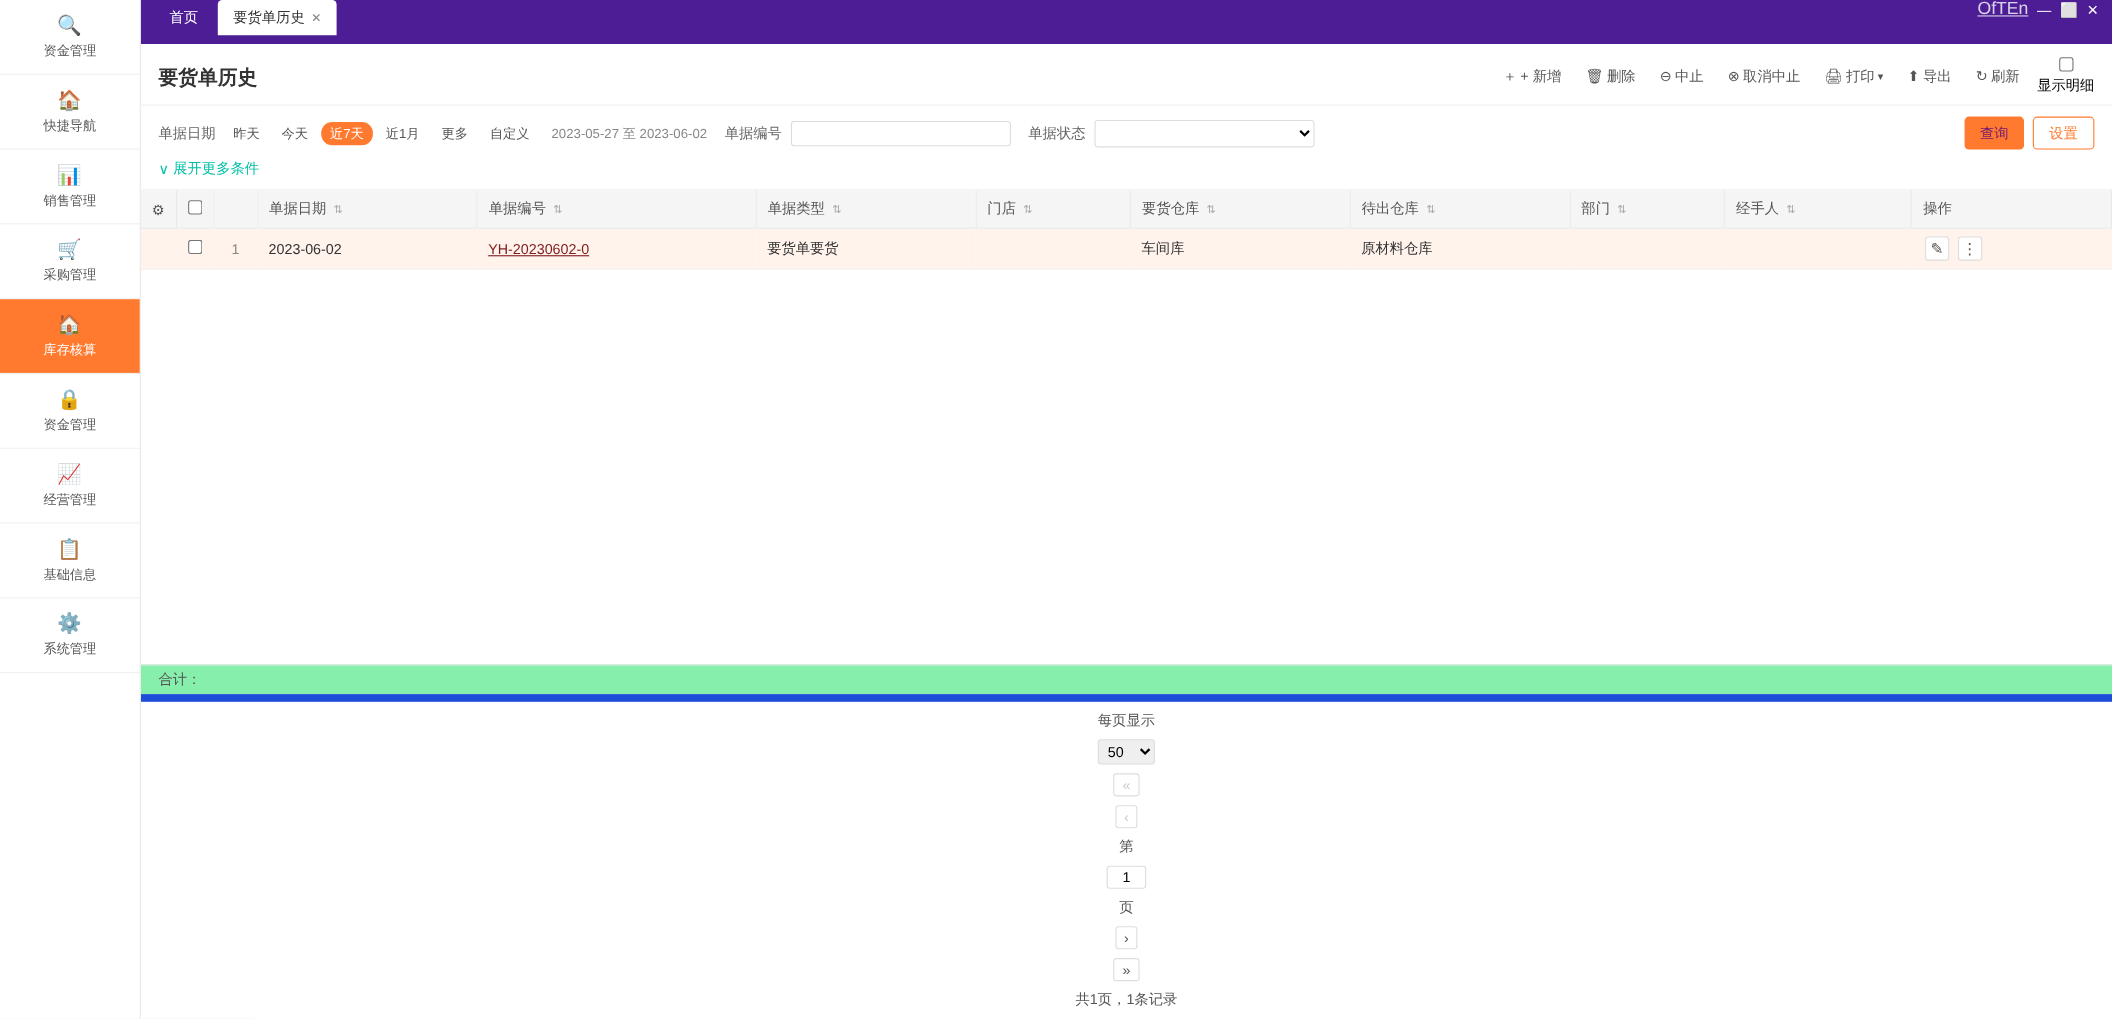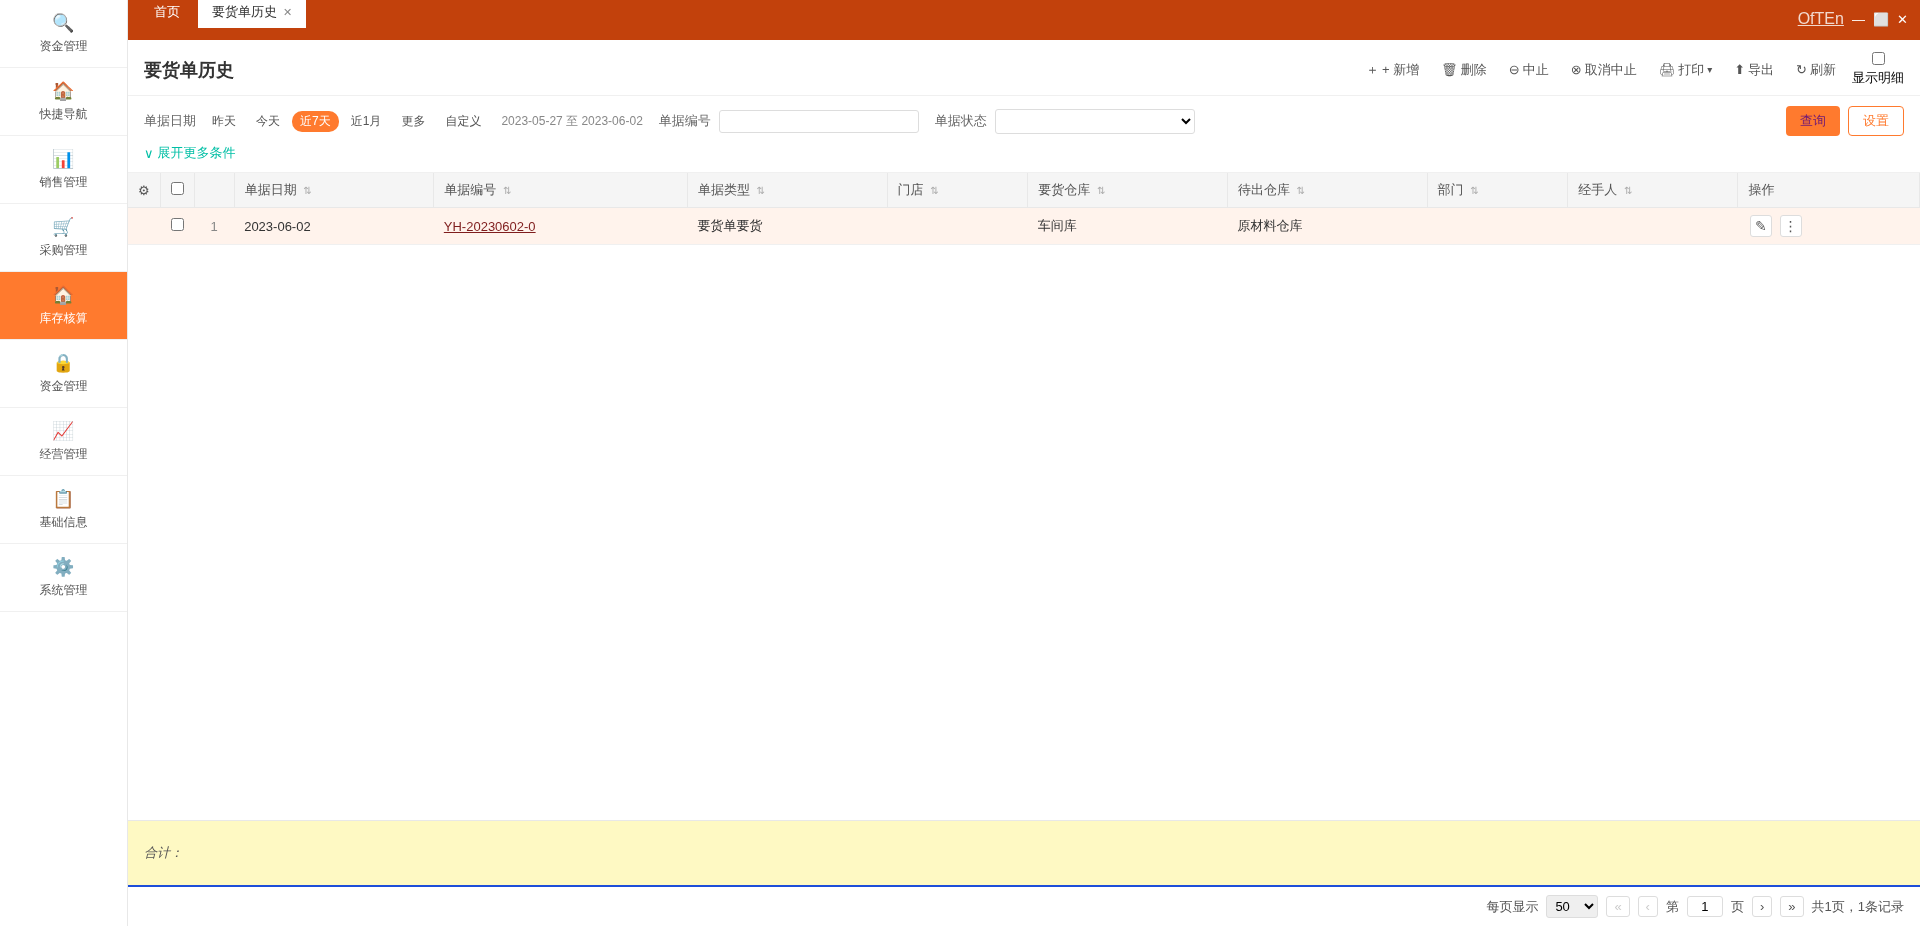--- a/index.html
+++ b/index.html
@@ -33,24 +33,24 @@
       flex: 1;
       display: flex;
       flex-direction: column;
       height: 100%;
       overflow: hidden;
     }
 
     
     .topbar {
       height: 40px;
-      background: #c2410c;
-      display: flex;
-      align-items: flex-end;
-      padding: 12px 12px;
+      background: #4c1d95;
+      display: flex;
+      align-items: flex-start;
+      padding: 0 12px;
       gap: 4px;
     }
     .topbar-tab {
       display: flex;
       align-items: center;
       padding: 0 14px;
       height: 32px;
       border-radius: 4px 4px 0 0;
       cursor: pointer;
       font-size: 13px;
@@ -231,37 +231,37 @@
     tbody td {
       padding: 7px 10px;
       color: #333;
       white-space: nowrap;
     }
     .td-link { color: #7f1d1d; cursor: pointer; text-decoration: underline; }
 
     
     .bottom-bar {
       border-top: 1px solid #e8e8e8;
-      padding: 23px 16px;
-      background: #fef9c3;
-      color: #555;
-      font-size: 13px;
-      font-style: italic;
+      padding: 4px 16px;
+      background: #86efac;
+      color: #555;
+      font-size: 13px;
     }
 
     
     .pagination {
       display: flex;
       align-items: center;
       justify-content: flex-end;
       padding: 8px 16px;
-      border-top: 2px solid #1d4ed8;
+      border-top: 7px solid #1d4ed8;
       gap: 8px;
       font-size: 13px;
       color: #555;
+      flex-direction: column;
     }
     .pagination-btn {
       border: 1px solid #ddd;
       background: #fff;
       border-radius: 3px;
       padding: 2px 7px;
       cursor: pointer;
       font-size: 13px;
       color: #555;
     }

